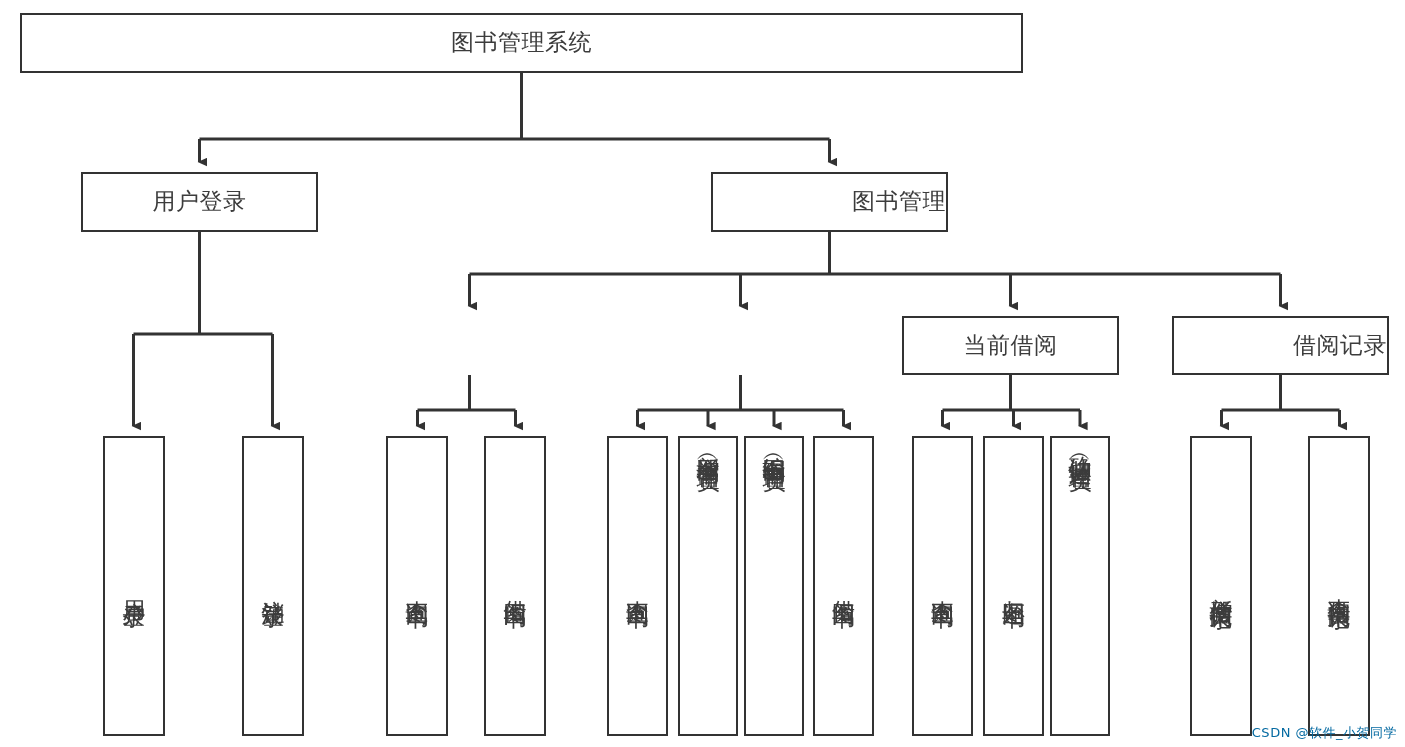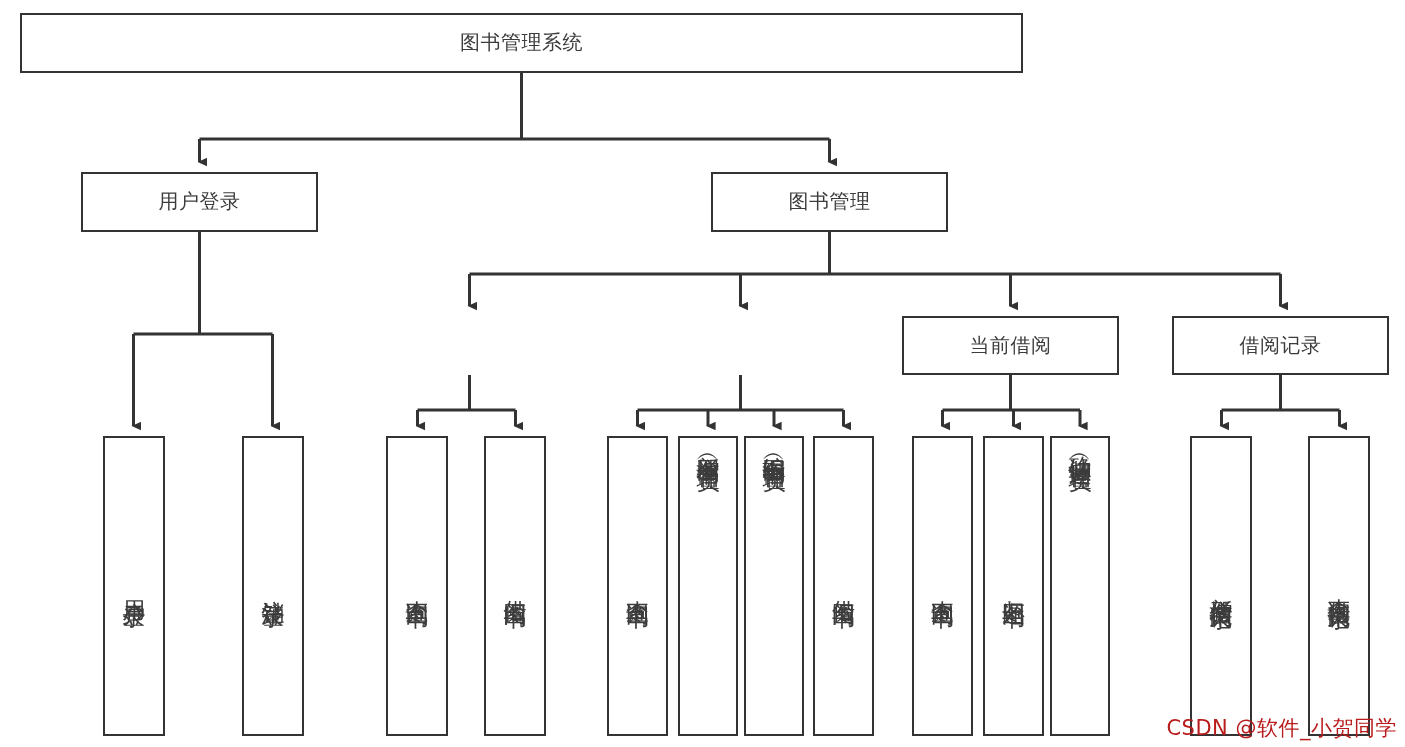--- a/index.html
+++ b/index.html
@@ -31,21 +31,21 @@
     box-sizing: border-box;
     background: #ffffff;
     border: 2.5px solid #333333;
     display: flex;
     align-items: center;
     justify-content: center;
     z-index: 2;
   }
   .node-label {
     color: #3c3c3c;
-    font-size: 20px;
+    font-size: 23px;
     line-height: 1.18;
     letter-spacing: 0.5px;
     text-align: center;
     white-space: nowrap;
   }
   .node.vertical .node-label {
     writing-mode: vertical-rl;
     text-orientation: upright;
     white-space: normal;
     letter-spacing: 2px;
@@ -57,22 +57,22 @@
     justify-content: center;
     padding-top: 0;
   }
   .node.vertical.mid {
     align-items: center;
   }
   #watermark {
     position: absolute;
     right: 8px;
     bottom: 5px;
-    color: #b91c1c;
-    font-size: 21px;
+    color: #0369a1;
+    font-size: 13px;
     letter-spacing: 0.5px;
     z-index: 5;
     white-space: nowrap;
   }
 </style>
 </head>
 <body>
 
 <div id="diagram-root">
 
@@ -131,31 +131,31 @@
   </svg>
 
   <div class="node" style="left:20px; top:13px; width:1003px; height:60px;">
     <span class="node-label">图书管理系统</span>
   </div>
 
   <div class="node" style="left:81px; top:172px; width:237px; height:60px;">
     <span class="node-label">用户登录</span>
   </div>
 
-  <div class="node" style="left:711px; top:172px; width:237px; height:60px;">
+  <div class="node" style="left:711px; top:172px; width:237px; height:60px;justify-content:flex-end;">
     <span class="node-label">图书管理</span>
   </div>
 
 
 
   <div class="node" style="left:902px; top:316px; width:217px; height:59px;">
     <span class="node-label">当前借阅</span>
   </div>
 
-  <div class="node" style="left:1172px; top:316px; width:217px; height:59px;">
+  <div class="node" style="left:1172px; top:316px; width:217px; height:59px;justify-content:flex-end;">
     <span class="node-label">借阅记录</span>
   </div>
 
   <div class="node vertical mid" style="left:103px; top:436px; width:62px; height:300px;">
     <span class="node-label">用户登录</span>
   </div>
 
   <div class="node vertical mid" style="left:242px; top:436px; width:62px; height:300px;">
     <span class="node-label">注销登录</span>
   </div>

